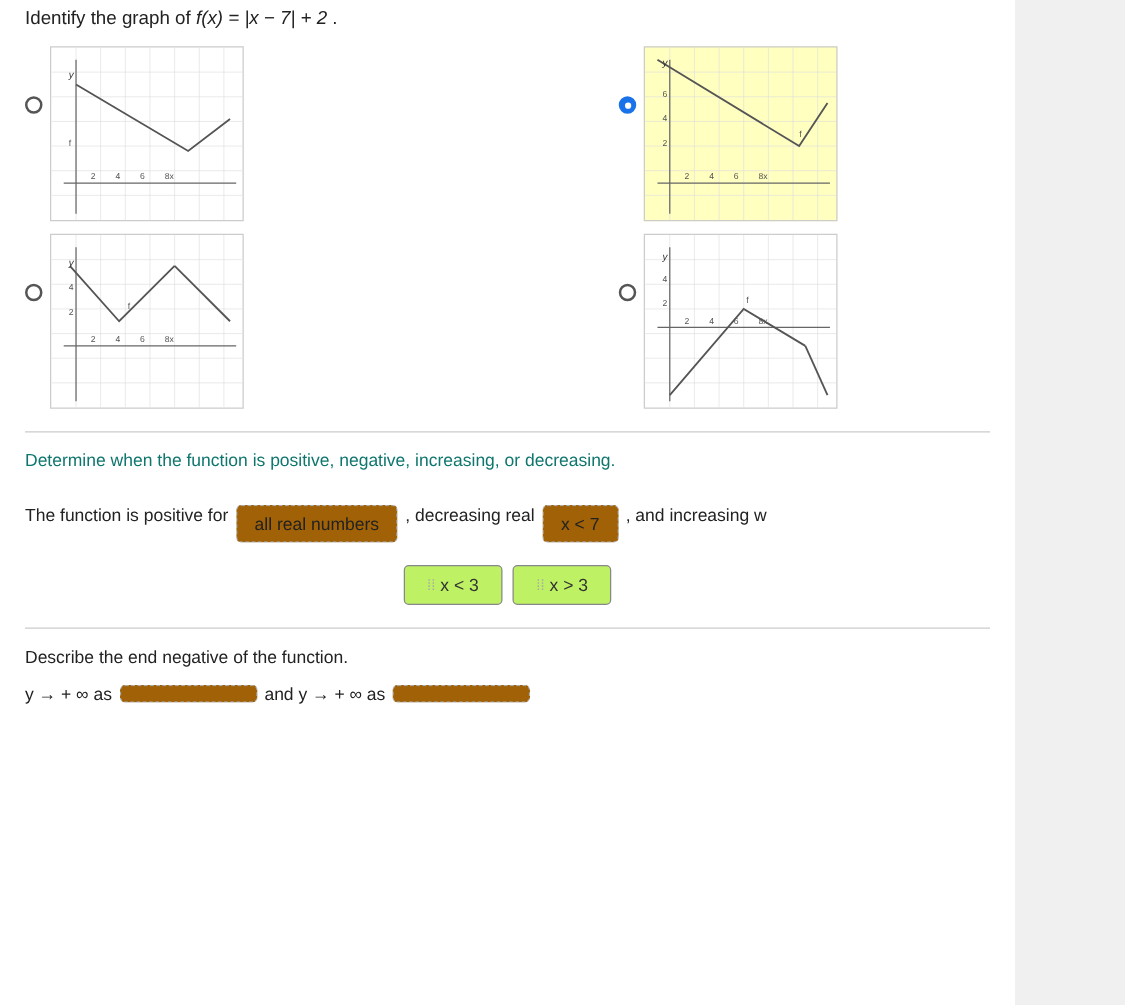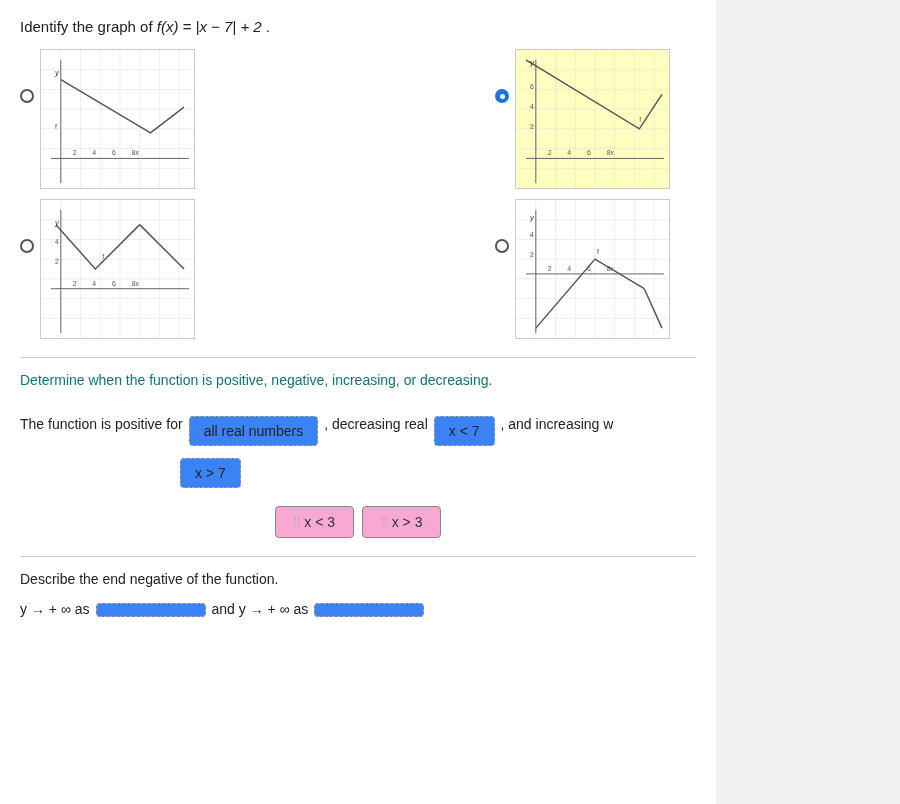--- a/index.html
+++ b/index.html
@@ -7,23 +7,23 @@
       font-family: Arial, sans-serif;
       background: #f0f0f0;
       width: 900px;
       min-height: 804px;
       overflow: hidden;
       position: relative;
     }
 
     .page {
       background: white;
-      width: 716px;
+      width: 812px;
       min-height: 804px;
-      padding: 18px 20px;
+      padding: 6px 20px;
       position: relative;
     }
 
     
     .title-row {
       font-size: 15px;
       margin-bottom: 14px;
       color: #222;
     }
     .title-row .math { font-style: italic; }
@@ -108,21 +108,21 @@
       margin-bottom: 12px;
       font-size: 14px;
       color: #222;
       margin-top: 28px;
     }
 
     .answer-box {
       border: 1.5px dashed #aaa;
       border-radius: 4px;
       padding: 6px 14px;
-      background: #3b82f6;
+      background: #a16207;
       font-size: 14px;
       color: #222;
       min-width: 60px;
       text-align: center;
     }
 
     .answer-row-2 {
       display: flex;
       align-items: center;
       gap: 6px;
@@ -134,21 +134,21 @@
     .chips-row {
       display: flex;
       justify-content: center;
       gap: 8px;
       margin: 18px 0 18px 0;
     }
     .chip {
       border: 1.5px solid #888;
       border-radius: 4px;
       padding: 7px 18px;
-      background: #f9a8d4;
+      background: #bef264;
       font-size: 14px;
       color: #333;
       cursor: grab;
       display: flex;
       align-items: center;
       gap: 4px;
     }
     .chip::before {
       content: '⁞⁞';
       color: #aaa;
@@ -161,21 +161,21 @@
       border-top: 1px solid #ccc;
       margin: 4px 0 14px 0;
     }
     .end-label {
       font-size: 14px;
       color: #222;
       margin-bottom: 14px;
     }
     .end-row {
       display: flex;
-      align-items: flex-end;
+      align-items: center;
       gap: 6px;
       font-size: 14px;
       color: #222;
       margin-bottom: 10px;
     }
 
     
     .grid-line {
       stroke: #ddd;
       stroke-width: 0.5;
@@ -371,23 +371,20 @@
   <div class="determine-label">Determine when the function is positive, negative, increasing, or decreasing.</div>
 
   <div class="answer-row">
     <span>The function is positive for</span>
     <div class="answer-box">all real numbers</div>
     <span>, decreasing real</span>
     <div class="answer-box">x &lt; 7</div>
     <span>, and increasing w</span>
   </div>
 
-  <div class="answer-row-2">
-    <div class="answer-box">x &gt; 7</div>
-  </div>
 
   <div class="chips-row">
     <div class="chip">
       <span>x &lt; 3</span>
     </div>
     <div class="chip">
       <span>x &gt; 3</span>
     </div>
   </div>
 

